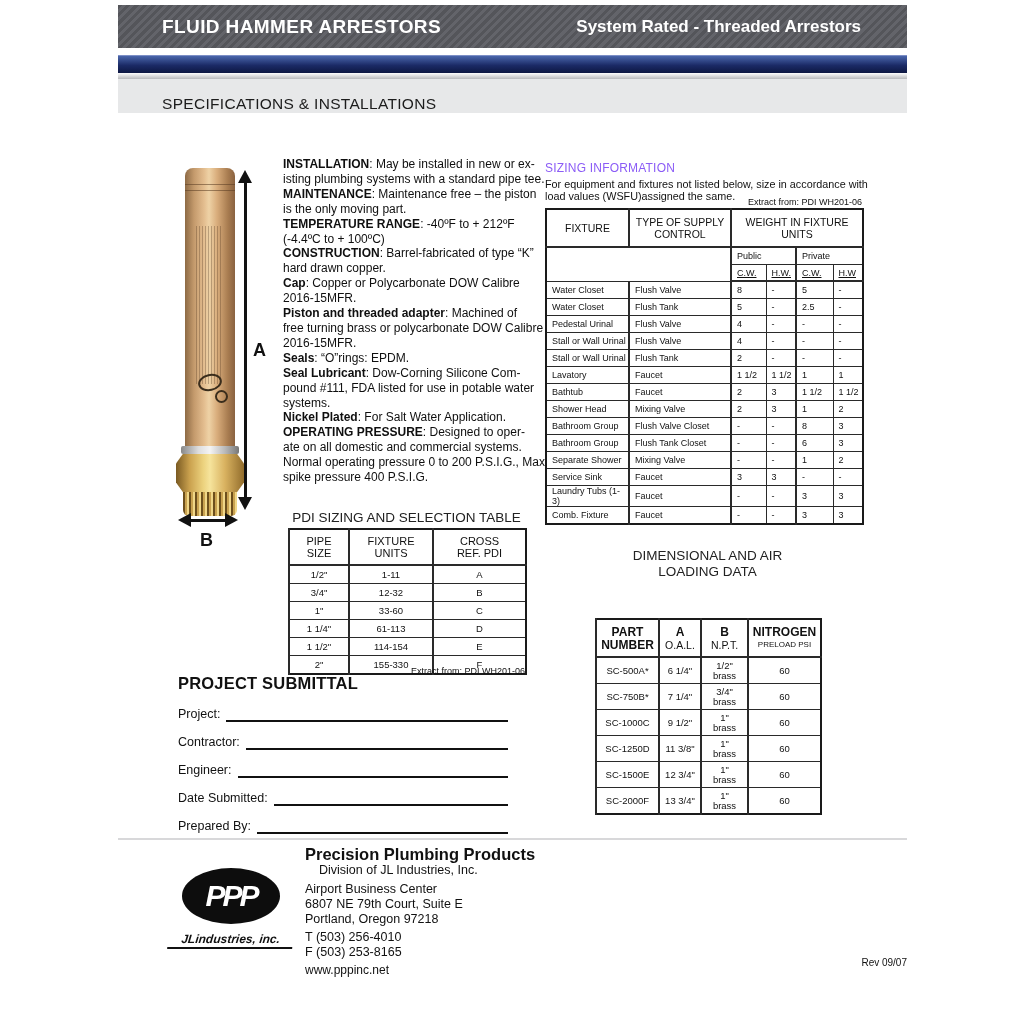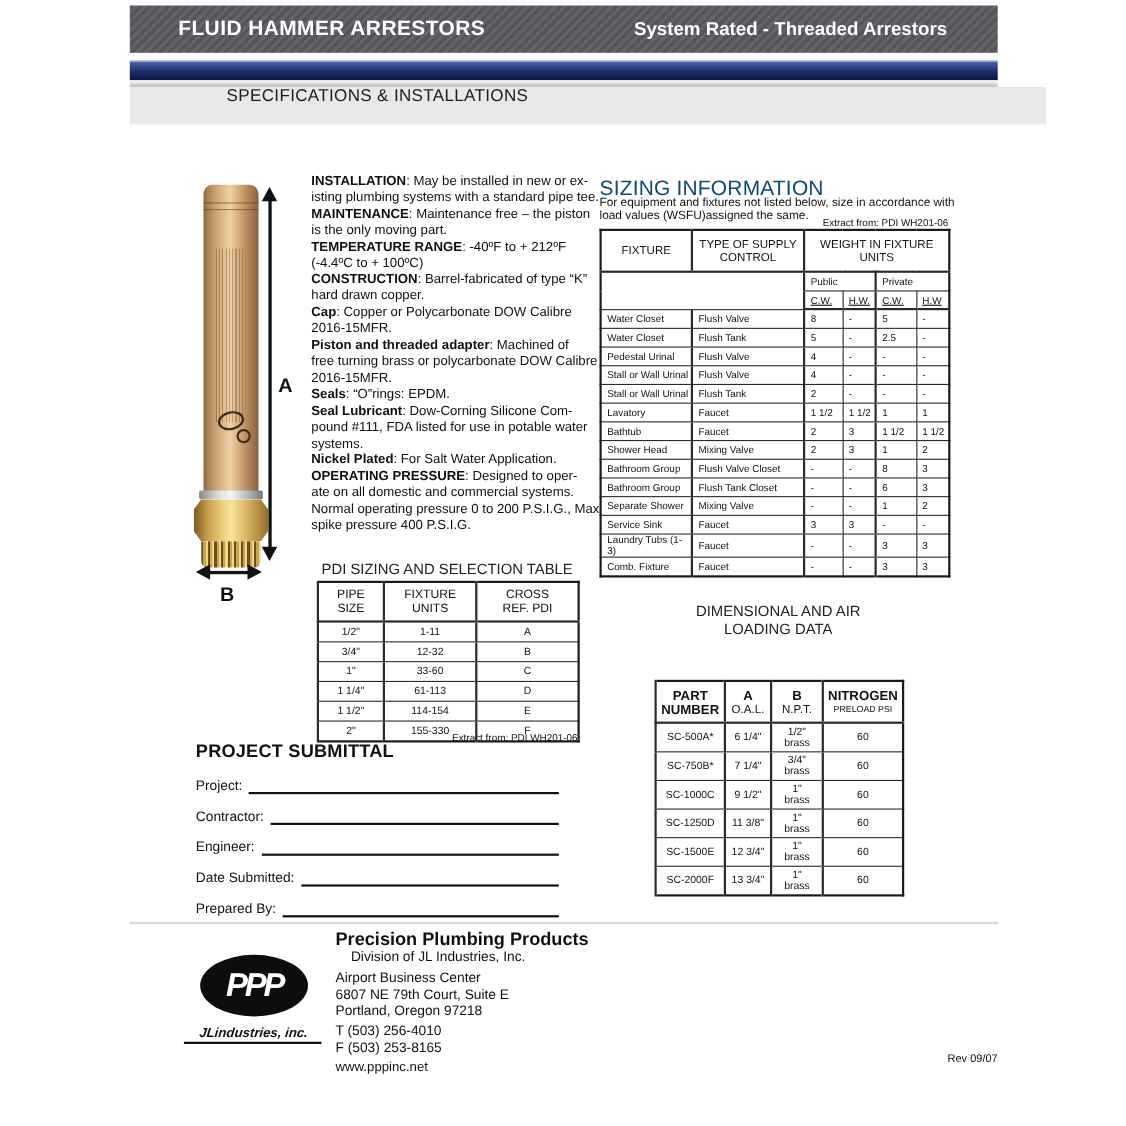--- a/index.html
+++ b/index.html
@@ -10,21 +10,21 @@
   .header-bar{position:absolute;left:118px;top:5px;width:789px;height:43px;
     background:repeating-linear-gradient(135deg,#54555a 0 3px,#63646a 3px 6px);
     display:flex;align-items:center;}
   .header-title{margin-left:44px;font-size:19px;font-weight:bold;color:#fff;letter-spacing:.4px;}
   .header-subtitle{position:absolute;right:46px;font-size:17px;font-weight:bold;color:#fff;}
   .blue-bar{position:absolute;left:118px;top:55px;width:789px;height:17px;
     background:linear-gradient(#4a66ab,#1b2a66 55%,#0d1742);border-top:1px solid #7d8fc6;}
   .fade-strip{position:absolute;left:118px;top:73px;width:789px;height:6px;
     background:linear-gradient(#fdfdfd,#b9babd);}
   .section-bar{position:absolute;left:118px;top:79px;width:789px;height:34px;
-    background:#e7e8e9;display:flex;align-items:flex-start;padding-left:44px;}
+    background:#e7e8e9;display:flex;align-items:flex-end;}
   .section-bar span{margin-left:44px;font-size:15.5px;color:#1c1c1c;letter-spacing:.3px;}
 
   
   .figure{position:absolute;left:160px;top:158px;width:125px;height:400px;}
   .tube{position:absolute;left:25px;top:10px;width:50px;height:280px;border-radius:8px 8px 2px 2px;
     background:linear-gradient(90deg,#8d6a45 0%,#c49a6c 18%,#e3bd8f 38%,#eed2a6 48%,#d9ad7c 64%,#a87c50 86%,#8a6240 100%);}
   .tube-seam1,.tube-seam2{position:absolute;left:0;width:100%;height:1px;background:rgba(90,60,35,.55);}
   .tube-seam1{top:16px;} .tube-seam2{top:22px;}
   .tube-print{position:absolute;left:11px;top:58px;width:27px;height:158px;
     background:repeating-linear-gradient(90deg,rgba(70,45,25,.5) 0 1px,transparent 1px 3px);opacity:.6;}
@@ -53,21 +53,21 @@
     border-bottom:7px solid transparent;border-left:13px solid #111;}
   .dim-b{position:absolute;left:40px;top:372px;font-size:18px;font-weight:bold;}
 
   
   .spec-text{position:absolute;left:283px;top:157px;width:300px;font-size:12px;line-height:14.9px;color:#0f0f0f;}
   .spec-item{margin:0;}
   .spec-item b{font-weight:bold;}
   .pre{white-space:pre-line;}
 
   
-  .sizing-title{position:absolute;left:545px;top:161px;font-size:19px;letter-spacing:.2px;color:#0c4a6e;}
+  .sizing-title{position:absolute;left:545px;top:161px;font-size:12px;letter-spacing:.2px;color:#8b5cf6;}
   .sizing-note{position:absolute;left:545px;top:178px;width:330px;font-size:10.8px;line-height:12.2px;}
   .extract1{position:absolute;left:545px;top:197px;width:317px;text-align:right;font-size:9px;}
   table{border-collapse:collapse;table-layout:fixed;}
   .sizing-table{position:absolute;left:545px;top:208px;width:317px;font-size:9px;border:2px solid #1a1a1a;}
   .sizing-table td{border:1px solid #2a2a2a;padding:0 0 0 5px;text-align:left;overflow:hidden;}
   .sizing-table .h1 td{height:36px;font-size:10.5px;text-align:center;padding:0;border-bottom-width:2px;}
   .sizing-table .h2 td{height:16px;}
   .sizing-table .h3 td{height:15px;border-bottom-width:2px;text-decoration:underline;}
   .sizing-table .d td{height:16px;}
   .bL2{border-left-width:2px !important;}

